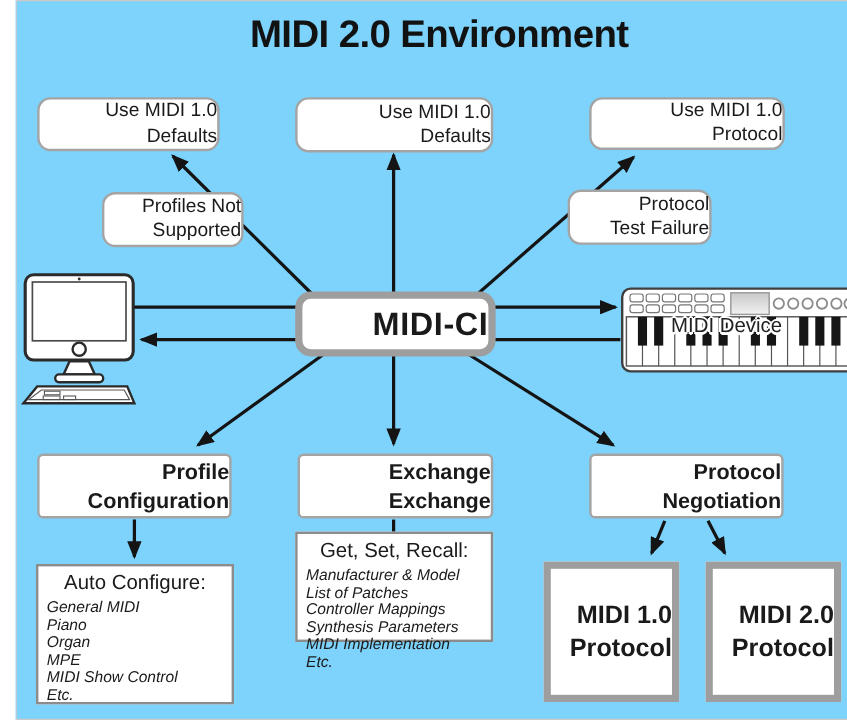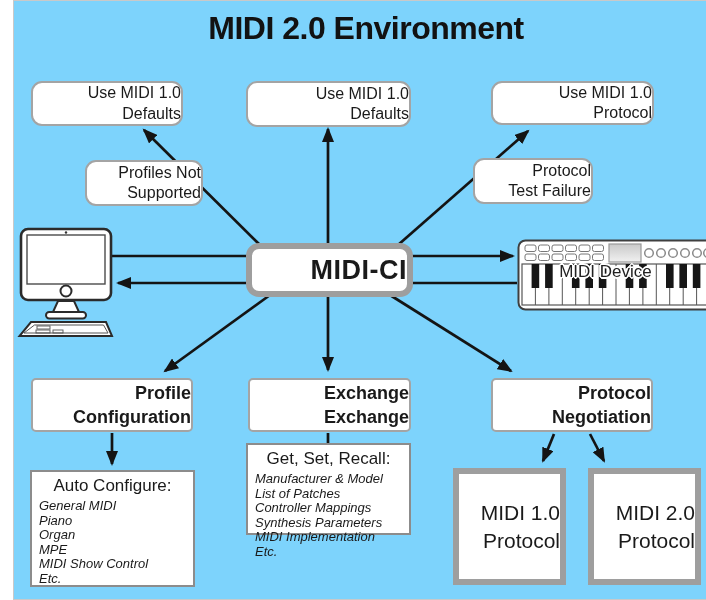--- a/index.html
+++ b/index.html
@@ -16,21 +16,21 @@
   .wires{position:absolute;left:0;top:0;z-index:1;}
   .wires line{stroke:#141414;stroke-width:2.7px;}
   .box{
     position:absolute;z-index:2;box-sizing:border-box;background:#ffffff;
     display:flex;flex-direction:column;align-items:flex-end;justify-content:center;
     text-align:center;color:#1a1a1a;
   }
   .rbox{border:2.5px solid #a4a4a4;border-radius:11px;font-size:16px;line-height:20.5px;}
   .hub{border:6px solid #9e9e9e;border-radius:13px;font-weight:bold;font-size:27px;letter-spacing:0.5px;}
   .fbox{border:2.5px solid #a4a4a4;border-radius:5px;font-weight:bold;font-size:18px;line-height:24px;}
-  .pbox{border:6px solid #9e9e9e;font-weight:normal;font-size:21px;line-height:28px;padding-left:16px;}
+  .pbox{border:6px solid #9e9e9e;font-weight:bold;font-size:21px;line-height:28px;padding-left:16px;}
   .dbox{border:2px solid #8c8c8c;display:block;text-align:left;}
   .dhead{text-align:center;font-size:17px;margin-top:4px;color:#1a1a1a;}
   .dlist{list-style:none;margin:3px 0 0 0;padding:0 0 0 7px;font-size:13px;line-height:14.6px;color:#1a1a1a;font-style:italic;}
   .device-icon{position:absolute;z-index:1;}
   .dev-label{position:absolute;z-index:3;text-align:center;color:#1a1a1a;}
   .lbl-computer{left:8px;top:245px;width:90px;font-size:15px;line-height:19px;}
   .lbl-keyboard{
     left:527px;top:262px;width:131px;font-size:17px;color:#222;
     text-shadow:-2px 0 0 #fff,2px 0 0 #fff,0 -2px 0 #fff,0 2px 0 #fff,
                 -1px -1px 0 #fff,1px 1px 0 #fff,-1px 1px 0 #fff,1px -1px 0 #fff;

